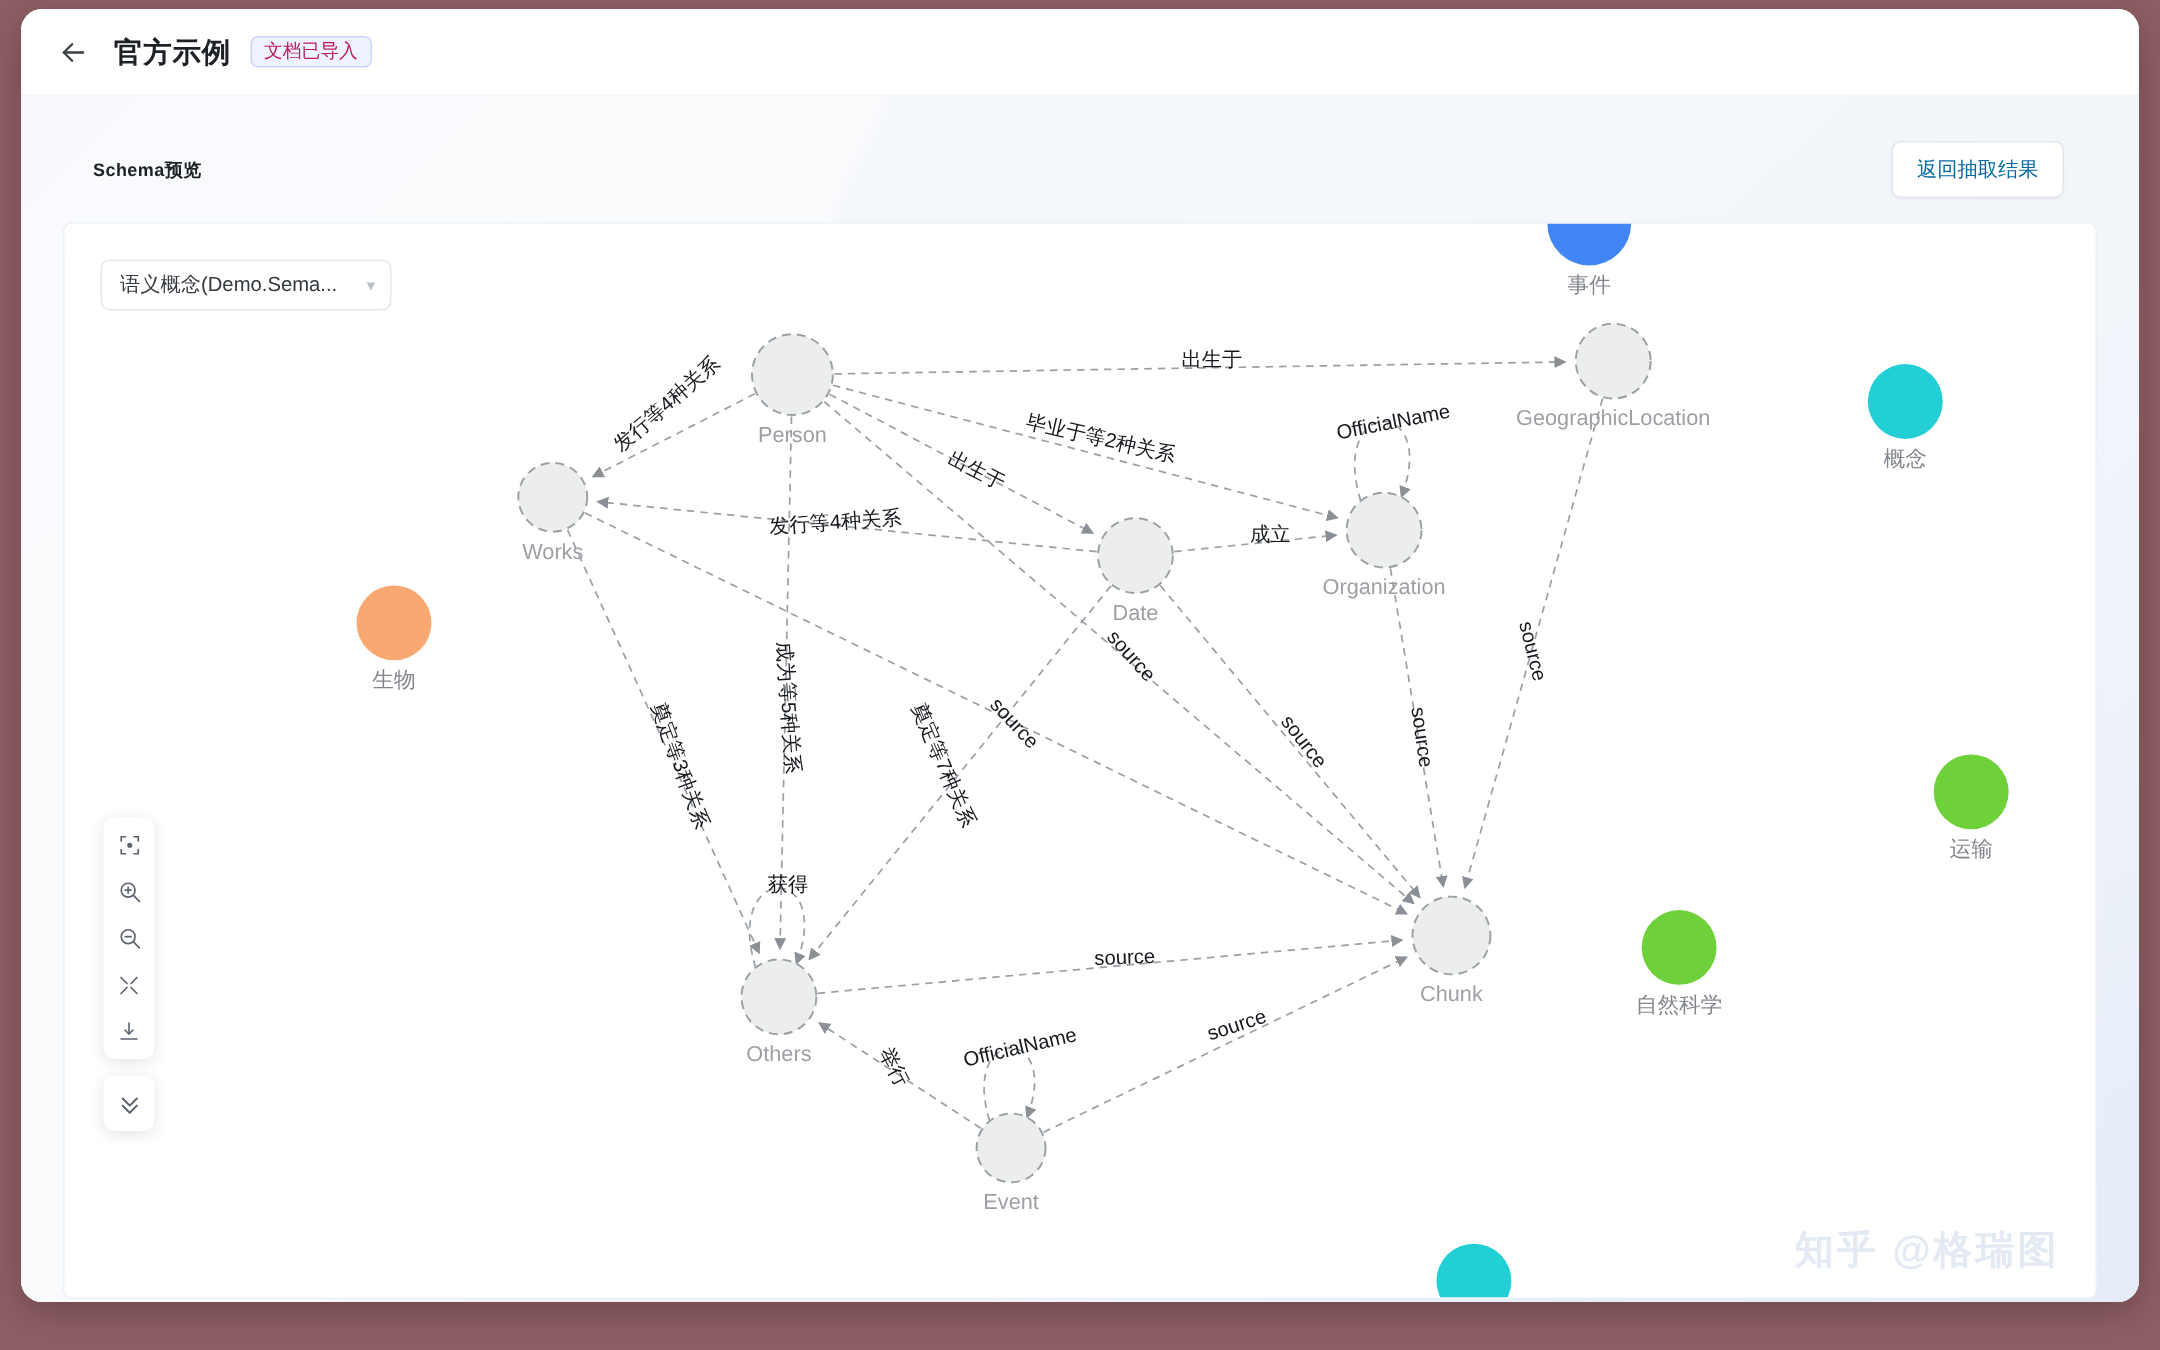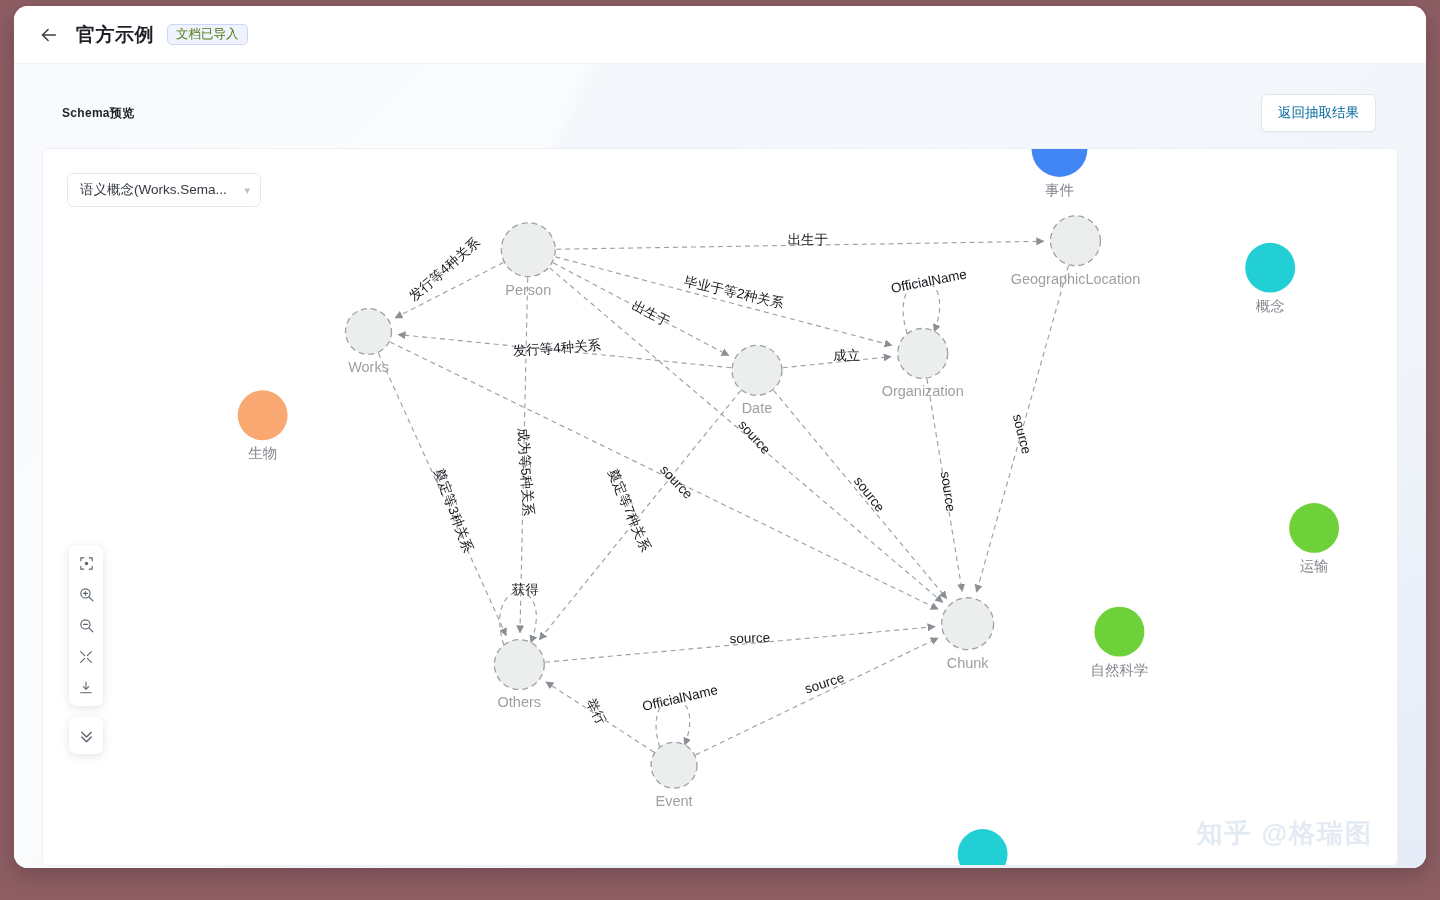--- a/index.html
+++ b/index.html
@@ -41,21 +41,21 @@
   #doc-title {
     font-size: 19px;
     font-weight: 700;
     color: #1d2026;
     margin-left: 10px;
     letter-spacing: .5px;
   }
   #import-badge {
     margin-left: 13px;
     font-size: 12.5px;
-    color: #4d7c0f;
+    color: #be185d;
     background: #f0f3fe;
     border: 1px solid #ccd6f7;
     border-radius: 5px;
     padding: 3px 8px 4px;
     line-height: 1;
     cursor: pointer;
   }
   
   #page-body {
     position: relative;
@@ -183,21 +183,21 @@
   <div id="page-body">
 
     <div id="section-head">
       <div id="section-title">Schema预览</div>
       <div id="back-to-extract">返回抽取结果</div>
     </div>
 
     <div id="graph-card">
 
       <div id="schema-select">
-        <span class="sel-value">语义概念(Works.Sema...</span>
+        <span class="sel-value">语义概念(Demo.Sema...</span>
         <span class="chev">▾</span>
       </div>
 
       <div id="graph-toolbar">
         <div class="tool-group">
           <div class="tool-btn">
             <svg width="17" height="17" viewBox="0 0 24 24" fill="none" stroke="currentColor" stroke-width="1.6" stroke-linecap="round">
               <circle cx="12" cy="12" r="2.4" fill="currentColor" stroke="none"></circle>
               <path d="M4 8V4h4"></path>
                 <path d="M20 8V4h-4"></path>

